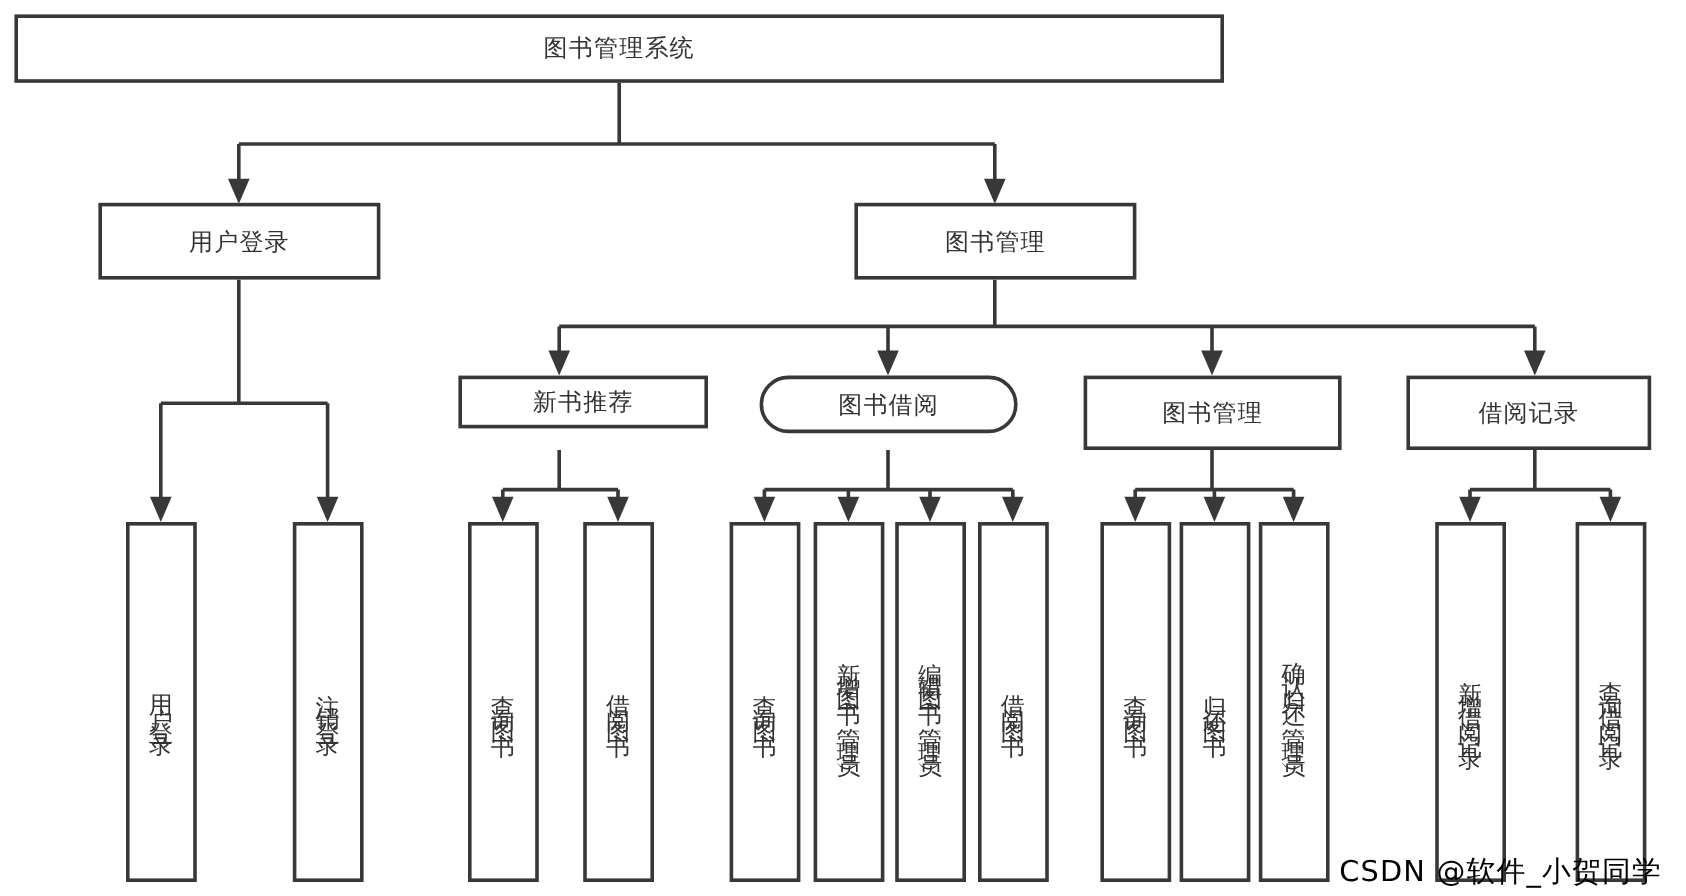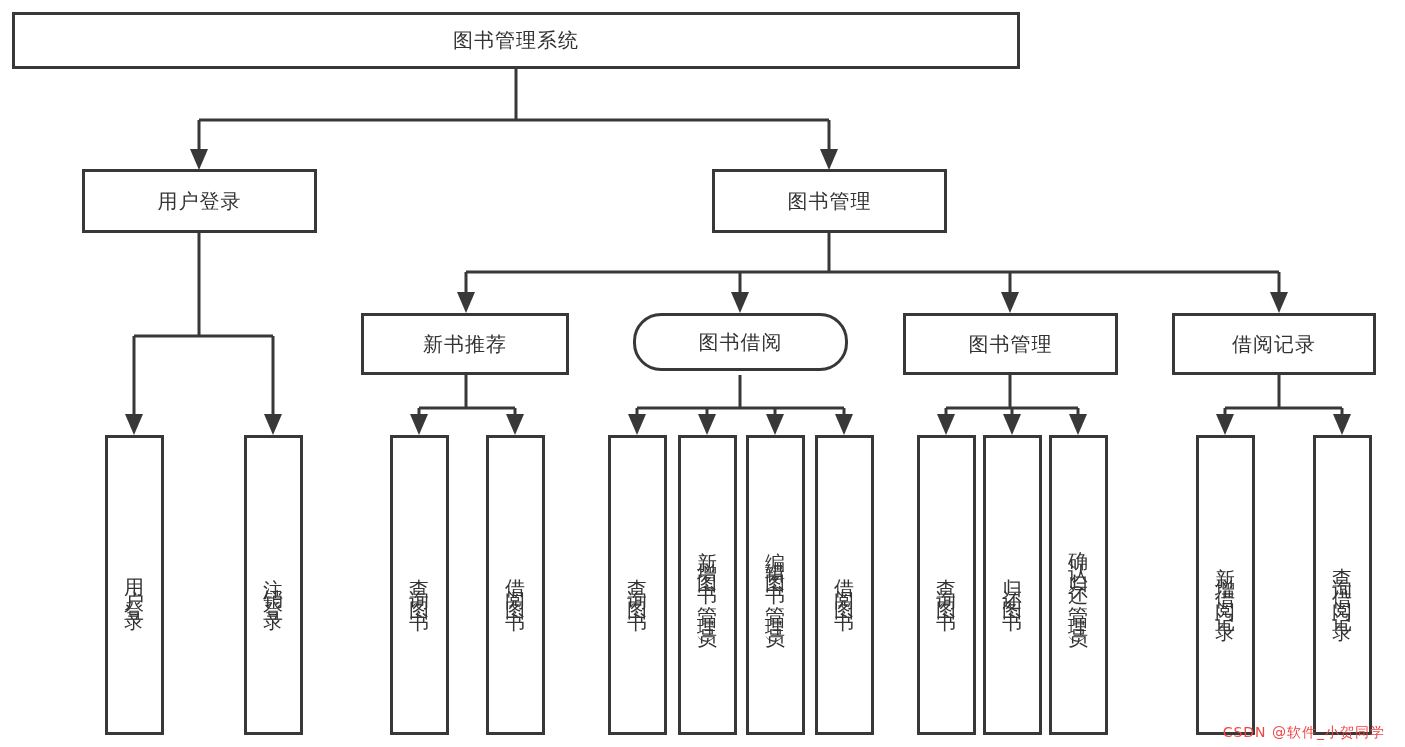--- a/index.html
+++ b/index.html
@@ -35,22 +35,22 @@
   .vbox {
     writing-mode: vertical-rl;
     font-size: 20px;
     letter-spacing: 11px;
     line-height: 1;
   }
   
   .n-root   { left: 12px;   top: 12px;  width: 1008px; height: 57px; }
   .n-login  { left: 82px;   top: 169px; width: 235px;  height: 64px; }
   .n-mgmt   { left: 712px;  top: 169px; width: 235px;  height: 64px; }
-  .n-newbk  { left: 361px;  top: 313px; width: 208px;  height: 62px; }
-  .n-borrow { left: 633px;  top: 313px; width: 215px;  height: 58px; border-radius: 28px; }
+  .n-newbk  { left: 382px;  top: 313px; width: 208px;  height: 44px; }
+  .n-borrow { left: 633px;  top: 313px; width: 215px;  height: 48px; border-radius: 28px; }
   .n-curr   { left: 903px;  top: 313px; width: 215px;  height: 62px; }
   .n-rec    { left: 1172px; top: 313px; width: 204px;  height: 62px; }
   
   .leaf { top: 435px; width: 59px; height: 300px; }
   .l-1a { left: 105px; }
   .l-1b { left: 244px; }
   .l-2a { left: 390px; }
   .l-2b { left: 486px; }
   .l-3a { left: 608px; }
   .l-3b { left: 678px; }
@@ -58,22 +58,22 @@
   .l-3d { left: 815px; }
   .l-4a { left: 917px; }
   .l-4b { left: 983px; }
   .l-4c { left: 1049px; }
   .l-5a { left: 1196px; }
   .l-5b { left: 1313px; }
   .watermark {
     position: absolute;
     right: 20px;
     bottom: 5px;
-    font-size: 14px;
-    color: #ef4444;
+    font-size: 24px;
+    color: #000000;
     letter-spacing: 1px;
     z-index: 5;
     white-space: nowrap;
   }
 </style>
 </head>
 <body>
 
 <div id="canvas">
 

